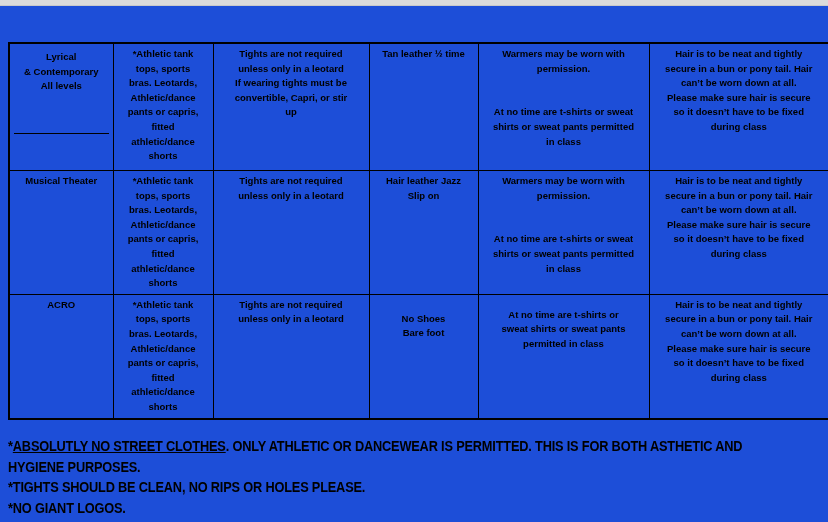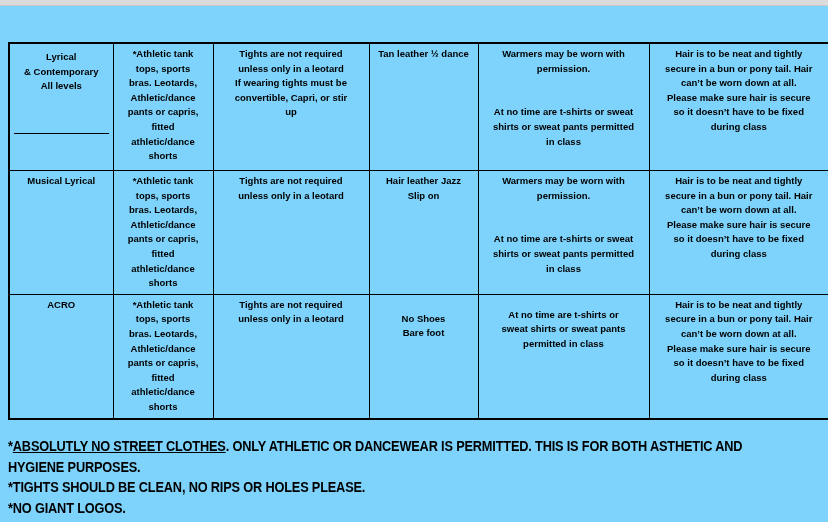--- a/index.html
+++ b/index.html
@@ -1,20 +1,20 @@
 <!DOCTYPE html>
 <html><head>
 <meta charset="utf-8">
 <style>
   html, body { margin: 0; padding: 0; background: #ffffff; }
   .page {
     position: relative;
     width: 828px;
     height: 522px;
-    background: #7dd3fc;
+    background: #1d4ed8;
     overflow: hidden;
     font-family: "Liberation Sans", sans-serif;
     color: #000;
   }
   .top-bar {
     position: absolute;
     left: 0; top: 0;
     width: 100%; height: 5px;
     background: #dbdbdb;
     border-bottom: 1px solid #c9c9c9;
@@ -104,21 +104,21 @@
 shorts</div>
         </td>
         <td>
           <div class="celltext">Tights are not required
 unless only in a leotard
 If wearing tights must be
 convertible, Capri, or stir
 up</div>
         </td>
         <td>
-          <div class="celltext">Tan leather ½ dance</div>
+          <div class="celltext">Tan leather ½ time</div>
         </td>
         <td>
           <div class="celltext">Warmers may be worn with
 permission.
 
 
 At no time are t-shirts or sweat
 shirts or sweat pants permitted
 in class</div>
         </td>
@@ -127,21 +127,21 @@
 secure in a bun or pony tail. Hair
 can’t be worn down at all.
 Please make sure hair is secure
 so it doesn’t have to be fixed
 during class</div>
         </td>
       </tr>
 
       <tr class="r2">
         <td>
-          <div class="celltext">Musical Lyrical</div>
+          <div class="celltext">Musical Theater</div>
         </td>
         <td>
           <div class="celltext">*Athletic tank
 tops, sports
 bras. Leotards,
 Athletic/dance
 pants or capris,
 fitted
 athletic/dance
 shorts</div>

